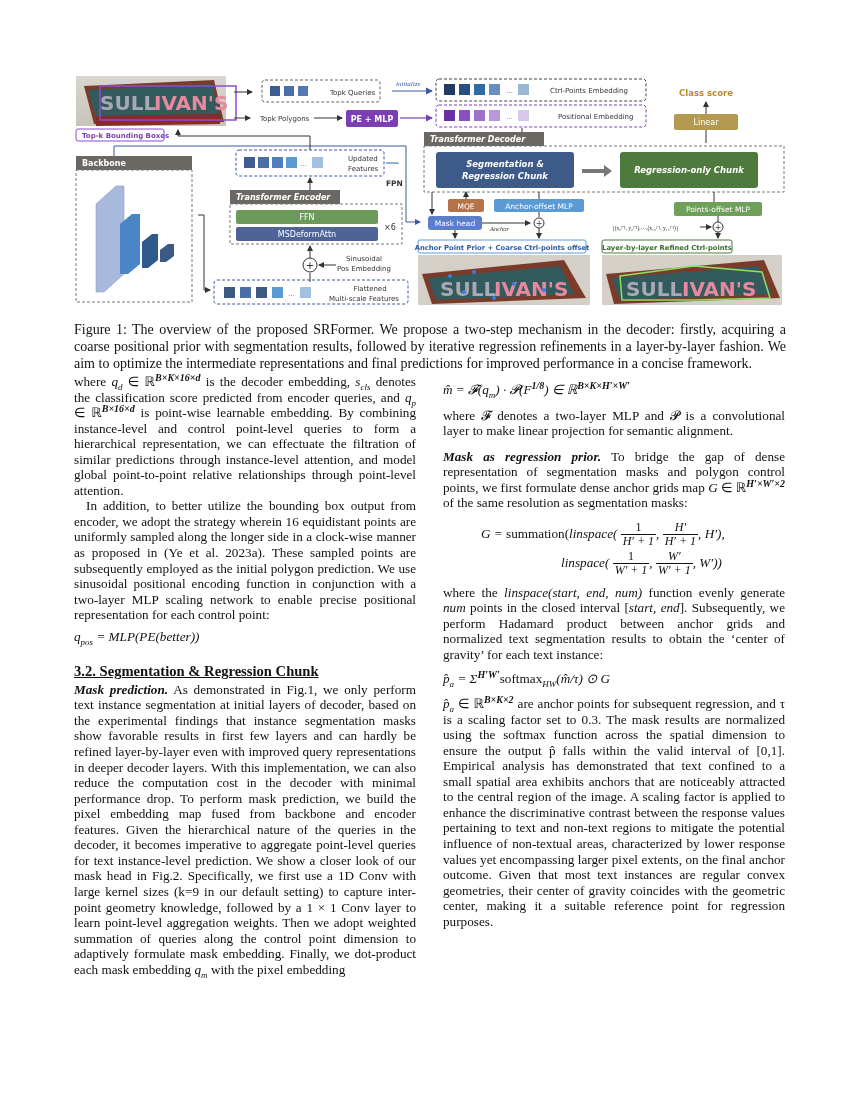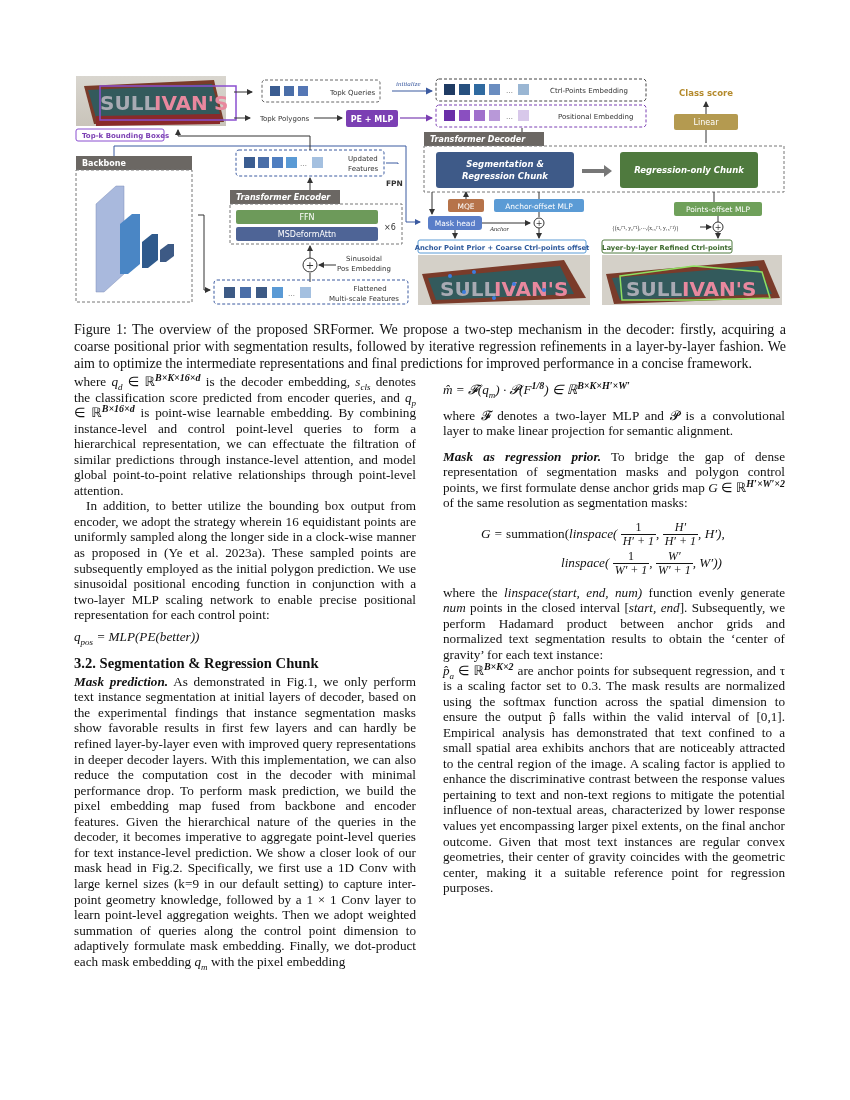--- a/index.html
+++ b/index.html
@@ -10,21 +10,21 @@
   .caption { position:absolute; left:74px; top:321px; width:712px;
              font-size:14px; line-height:17px; text-align:justify; }
   .col { position:absolute; top:374px; width:342px; font-size:13.2px;
          line-height:15.55px; text-align:justify; hyphens:manual; }
   .col-left { left:74px; }
   .col-right { left:443px; }
   .col p { margin:0; }
   .indent { text-indent:12px; }
   .eq { text-align:left; font-style:italic; margin:6px 0 9px 0; }
   .eq-block { margin:8px 0 10px 0; }
-  .sec-title { font-weight:bold; font-size:14.6px; margin:12px 0 2px 0; }
+  .sec-title { font-weight:bold; font-size:14.6px; margin:20px 0 2px 0;text-decoration:underline; }
   .run-head { font-weight:bold;font-style:italic; }
   .math { font-style:italic; }
   sup { font-size:10px; line-height:0;font-weight:bold; }
   sub { font-size:9px; line-height:0; }
   .frac { display:inline-block; vertical-align:middle; text-align:center; font-size:12px; line-height:13px; }
   .frac .num { display:block; border-bottom:1px solid #111; padding:0 2px; }
   .frac .den { display:block; padding:0 2px; }
   .gap { height:10px; }
 </style>
 </head>
@@ -257,14 +257,15 @@
       <span class="frac"><span class="num">1</span><span class="den math">H′ + 1</span></span><span>, </span>
       <span class="frac"><span class="num math">H′</span><span class="den math">H′ + 1</span></span><span class="math">, H′),</span>
     </div>
     <div style="padding-left:118px; margin-top:2px;">
       <span class="math">linspace(</span>
       <span class="frac"><span class="num">1</span><span class="den math">W′ + 1</span></span><span>, </span>
       <span class="frac"><span class="num math">W′</span><span class="den math">W′ + 1</span></span><span class="math">, W′))</span>
     </div>
   </div>
   <p><span>where the </span><span class="math">linspace(start, end, num)</span><span> function evenly generate </span><span class="math">num</span><span> points in the closed interval [</span><span class="math">start, end</span><span>]. Subsequently, we perform Hadamard product between anchor grids and normalized text segmentation results to obtain the ‘center of gravity’ for each text instance:</span></p>
+  <div class="eq eq-block"><span>p̂</span><sub>a</sub><span> = Σ</span><sup>H′W′</sup><span style="font-style:normal">softmax</span><sub>HW</sub><span>(m̂/τ) ⊙ G</span></div>
   <p><span class="math">p̂</span><sub class="math">a</sub><span> ∈ ℝ</span><sup class="math">B×K×2</sup><span> are anchor points for subsequent regression, and τ is a scaling factor set to 0.3. The mask results are normalized using the softmax function across the spatial dimension to ensure the output p̂ falls within the valid interval of [0,1]. Empirical analysis has demonstrated that text confined to a small spatial area exhibits anchors that are noticeably attracted to the central region of the image. A scaling factor is applied to enhance the discriminative contrast between the response values pertaining to text and non-text regions to mitigate the potential influence of non-textual areas, characterized by lower response values yet encompassing larger pixel extents, on the final anchor outcome. Given that most text instances are regular convex geometries, their center of gravity coincides with the geometric center, making it a suitable reference point for regression purposes.</span></p>
 </div>
 
 </body></html>

